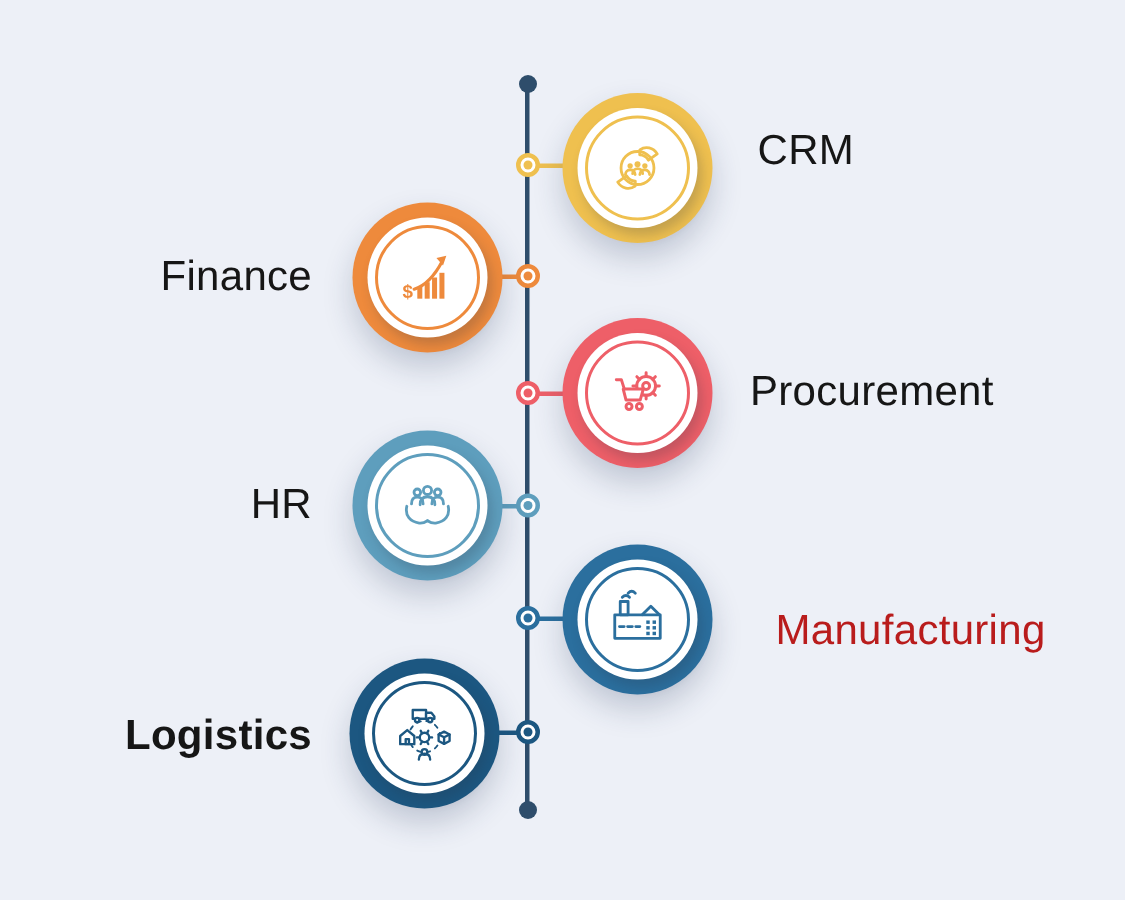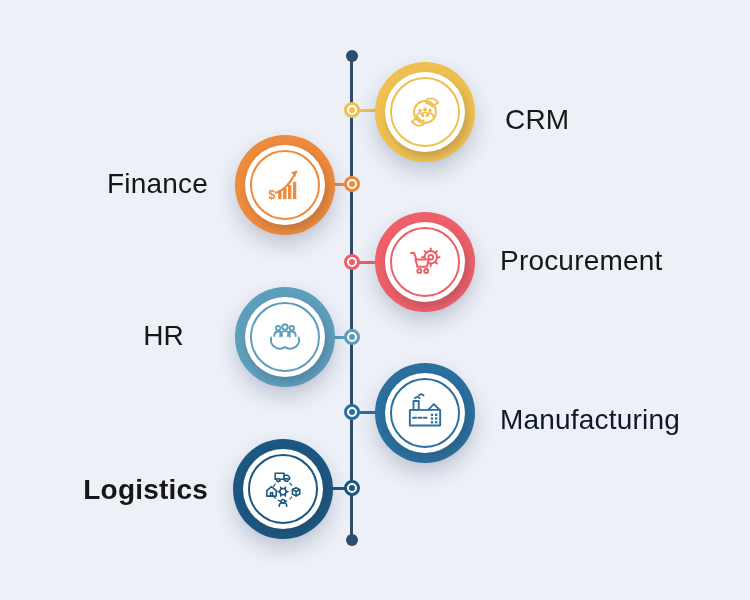--- a/index.html
+++ b/index.html
@@ -103,21 +103,21 @@
           <circle cx="22" cy="19.6" r="1.9" fill="currentColor" stroke="none"></circle>
           <circle cx="26.7" cy="20.6" r="1.7" fill="currentColor" stroke="none"></circle>
           <path d="M14.3 26.2 a3.1 3.1 0 0 1 6.2 0"></path>
           <path d="M18.9 25.6 a3.2 3.2 0 0 1 6.4 0"></path>
           <path d="M23.5 26.2 a3.1 3.1 0 0 1 6.2 0"></path>
           <path d="M23.5 10.4 c3.6-2.6 8.6-1.5 11.1 2.6 l-5.6 4 c-1.3-2.2-3-3.4-5.6-3.4 z"></path>
           <path d="M20.5 33.6 c-3.6 2.6-8.6 1.5-11.1-2.6 l5.6-4 c1.3 2.2 3 3.4 5.6 3.4 z"></path>
         </svg>
       </div>
     </div>
-    <div class="label" style="left: 505px; top: 100px; color: rgb(22, 22, 22); margin-top: 20px;">CRM</div>
+    <div class="label" style="left: 505px; top: 100px; color: rgb(22, 22, 22);">CRM</div>
   </div>
 
   <div style="--c: #ee8a3c;">
     <div class="hline" style="left:331px; top:183px; width:22px"></div>
     <div class="dot" style="left:344px; top:176px"></div>
     <div class="badge" style="left:235px; top:135px">
       <div class="white"></div>
       <div class="ring">
         <svg viewBox="0 0 44 44" fill="none" stroke="currentColor" stroke-width="2" stroke-linecap="round" stroke-linejoin="round">
           <text x="6" y="35" font-size="12" font-weight="bold" fill="currentColor" stroke="none" font-family="'Liberation Sans', sans-serif">$</text>
@@ -171,21 +171,21 @@
           <path d="M11.8 21 c0-3 1.6-4.3 3.7-4.3 s3.7 1.3 3.7 4.3"></path>
           <circle cx="28.5" cy="13.6" r="2.1"></circle>
           <path d="M24.8 21 c0-3 1.6-4.3 3.7-4.3 s3.7 1.3 3.7 4.3"></path>
           <circle cx="22" cy="12.4" r="2.6"></circle>
           <path d="M17.3 21.6 c0-3.7 2.1-5.2 4.7-5.2 s4.7 1.5 4.7 5.2"></path>
           <path d="M8.8 22.5 c-1.3 6 2.1 9.8 7.9 10.7 c2 0.3 3.6-0.4 5.3-1.5"></path>
           <path d="M35.2 22.5 c1.3 6-2.1 9.8-7.9 10.7 c-2 0.3-3.6-0.4-5.3-1.5"></path>
         </svg>
       </div>
     </div>
-    <div class="label align-right" style="right: 566px; top: 336px; color: rgb(22, 22, 22);">HR</div>
+    <div class="label align-right" style="right: 542px; top: 336px; color: rgb(22, 22, 22);">HR</div>
   </div>
 
   <div style="--c: #2b6f9e;">
     <div class="hline" style="left:352px; top:411px; width:26px"></div>
     <div class="dot" style="left:344px; top:404px"></div>
     <div class="badge" style="left:375px; top:363px">
       <div class="white"></div>
       <div class="ring">
         <svg viewBox="0 0 44 44" fill="none" stroke="currentColor" stroke-width="1.8" stroke-linecap="round" stroke-linejoin="round">
           <path d="M25 19 l5.5-5.5 5.5 5.5"></path>
@@ -198,21 +198,21 @@
             <rect x="27.6" y="22.6" width="2.2" height="2.2"></rect>
             <rect x="31.6" y="22.6" width="2.2" height="2.2"></rect>
             <rect x="27.6" y="26.2" width="2.2" height="2.2"></rect>
             <rect x="31.6" y="26.2" width="2.2" height="2.2"></rect>
             <rect x="27.6" y="29.8" width="2.2" height="2.2"></rect>
             <rect x="31.6" y="29.8" width="2.2" height="2.2"></rect>
           </g>
         </svg>
       </div>
     </div>
-    <div class="label" style="left: 500px; top: 420px; color: #0f172a;">Manufacturing</div>
+    <div class="label" style="left: 517px; top: 420px; color: #b91c1c;">Manufacturing</div>
   </div>
 
   <div style="--c: #1c5781;">
     <div class="hline" style="left:331px; top:487px; width:23px"></div>
     <div class="dot" style="left:344px; top:480px"></div>
     <div class="badge" style="left:233px; top:439px">
       <div class="white"></div>
       <div class="ring">
         <svg viewBox="0 0 44 44" fill="none" stroke="currentColor" stroke-width="1.5" stroke-linecap="round" stroke-linejoin="round">
           <circle cx="22" cy="24" r="10" stroke-dasharray="2.4 3.6" stroke-width="1.2"></circle>

